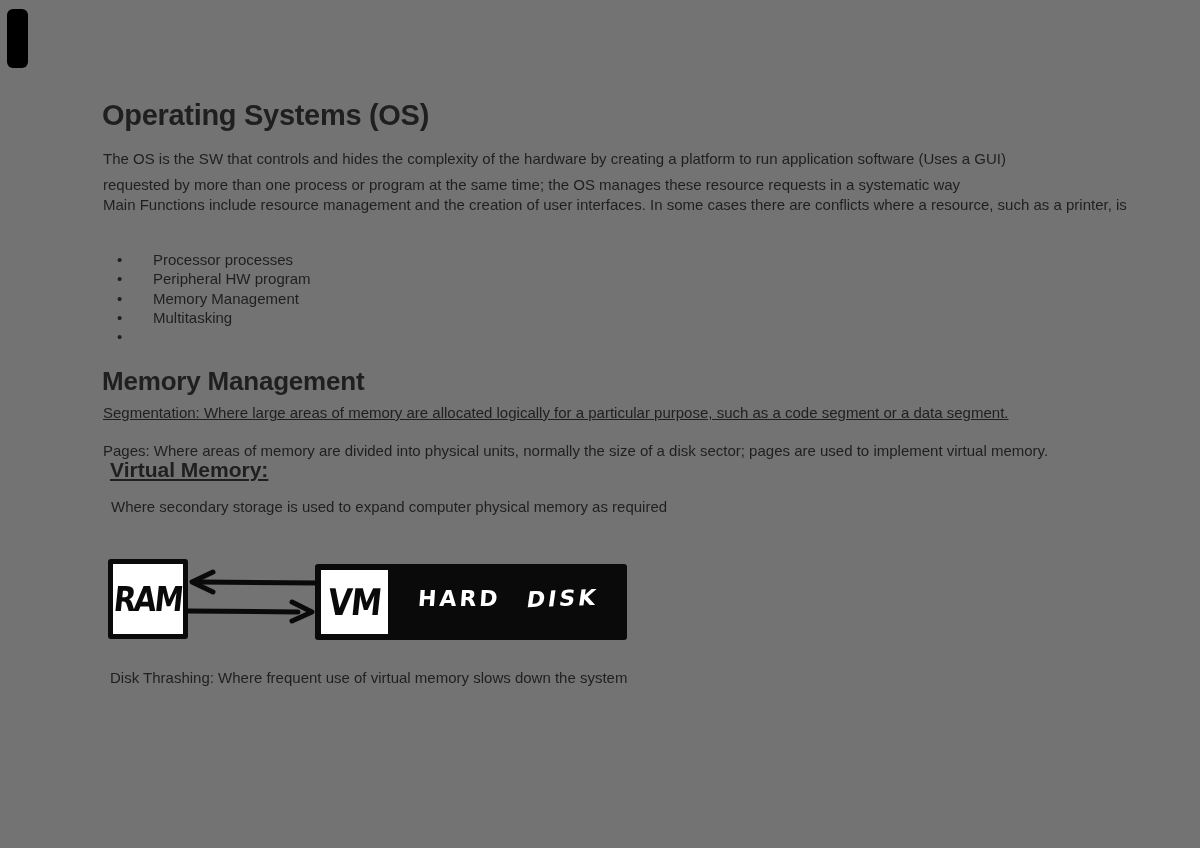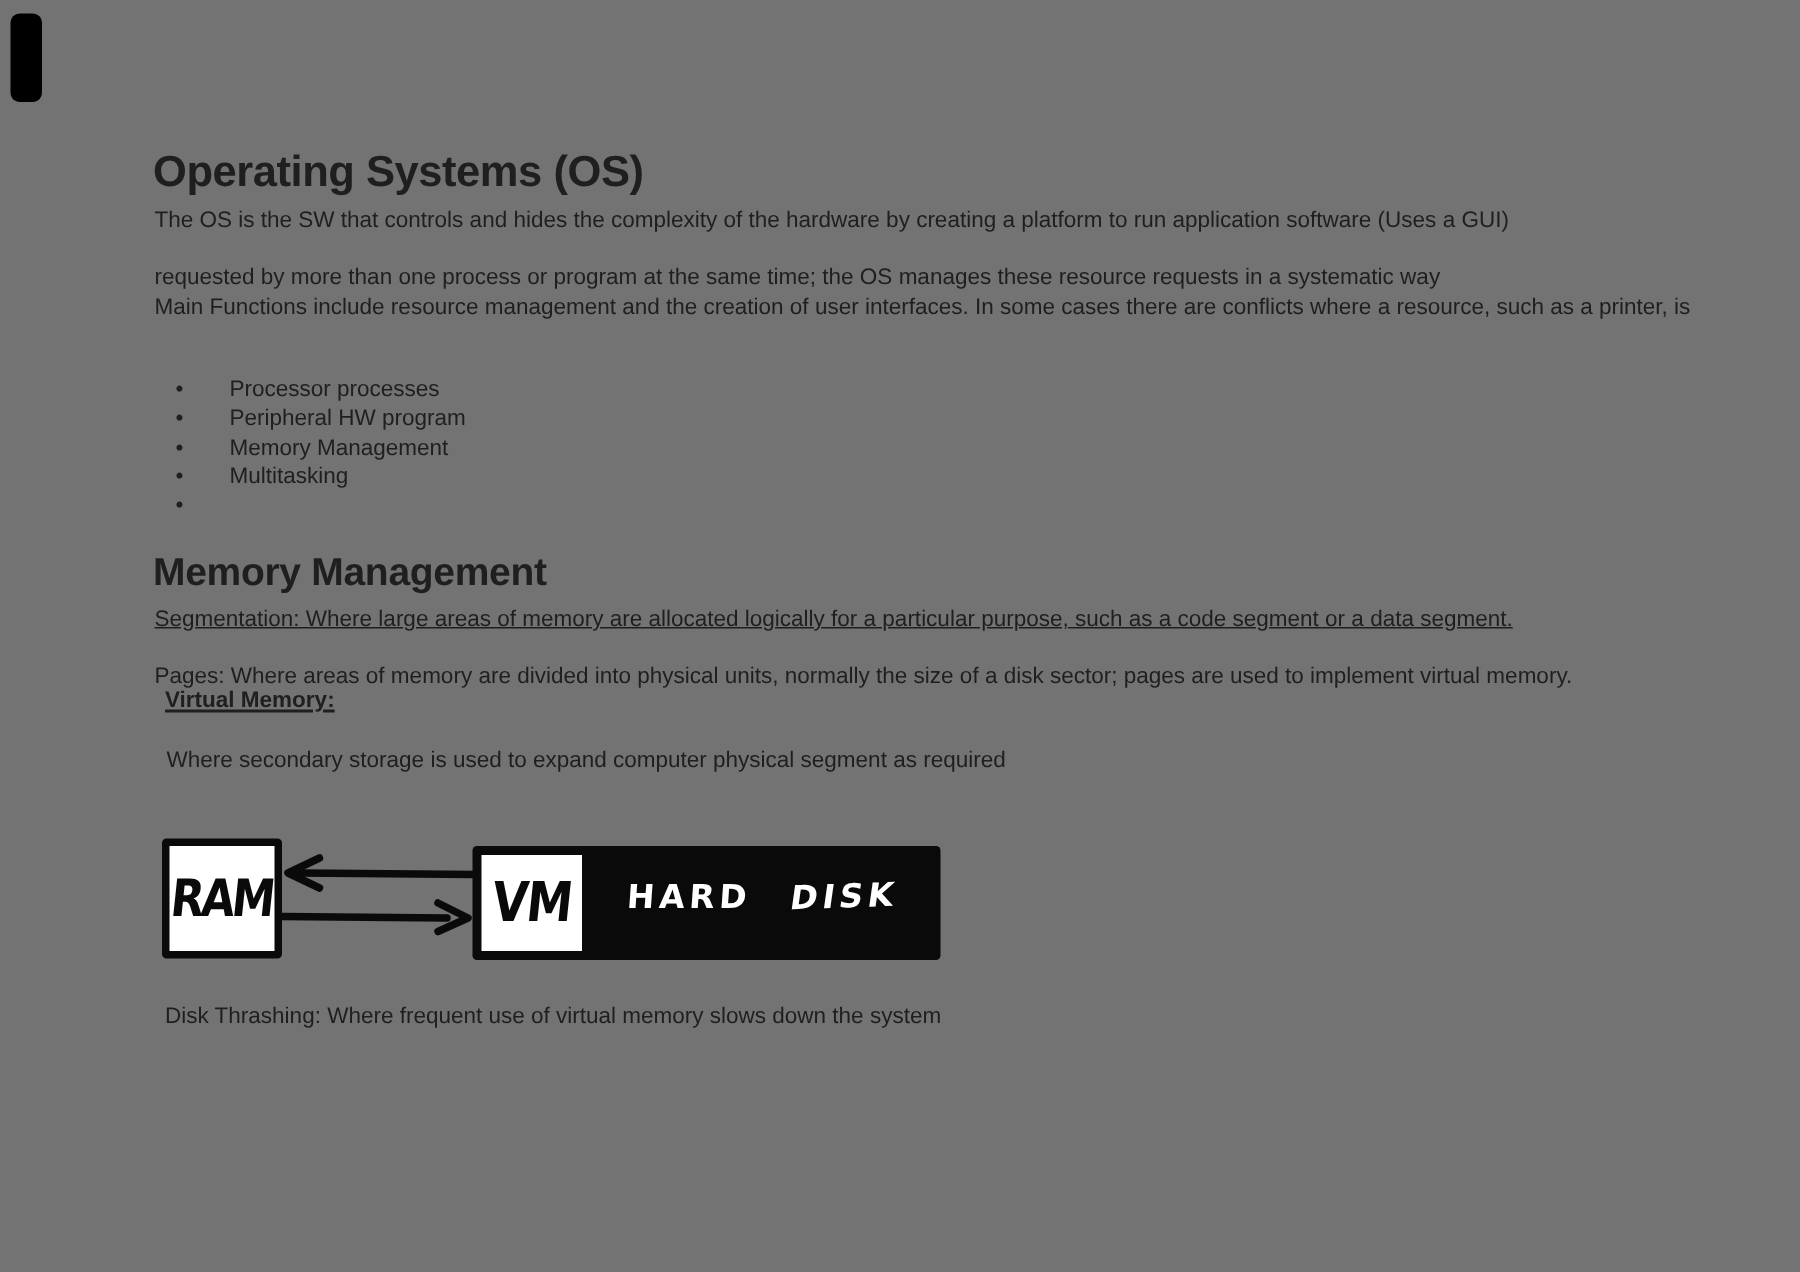--- a/index.html
+++ b/index.html
@@ -17,36 +17,36 @@
     background:#000;border-radius:6px;
   }
   .doc-title{
     left:102px;top:99px;
     font-size:29px;font-weight:700;letter-spacing:-0.3px;
     white-space:nowrap;
   }
   .body-text{
     font-size:15px;line-height:19.5px;white-space:nowrap;
   }
-  .intro{left:103px;top:137px;}
+  .intro{left:103px;top:149px;}
   .para2{left:103px;top:175px;}
   .para3{left:103px;top:233px;}
   .bullets{left:103px;top:251px;font-size:15px;}
   .bullet-row{display:flex;height:19.3px;align-items:baseline;}
   .bullet-dot{width:36px;padding-left:14px;font-size:15px;}
   .h2{
     left:102px;top:366px;
     font-size:26px;font-weight:600;letter-spacing:-0.2px;
     white-space:nowrap;
   }
   .seg{left:103px;top:403px;text-decoration:underline;}
   .pages{left:103px;top:441px;}
   .vm-head{
     left:110px;top:458px;
-    font-size:15px;font-weight:700;
+    font-size:21px;font-weight:700;
     text-decoration:underline;text-underline-offset:2px;text-decoration-thickness:1.5px;
     white-space:nowrap;
     text-align:right;
   }
   .vm-body{left:111px;top:497px;}
   .thrash{left:110px;top:668px;}
 
   
   .ram-box{
     left:108px;top:559px;width:80px;height:80px;
@@ -120,21 +120,21 @@
   </div>
 
   <div class="abs h2">Memory Management</div>
 
   <div class="abs body-text seg">Segmentation: Where large areas of memory are allocated logically for a particular purpose, such as a code segment or a data segment.</div>
 
   <div class="abs body-text pages">Pages: Where areas of memory are divided into physical units, normally the size of a disk sector; pages are used to implement virtual memory.</div>
 
   <div class="abs vm-head">Virtual Memory:</div>
 
-  <div class="abs body-text vm-body">Where secondary storage is used to expand computer physical segment as required</div>
+  <div class="abs body-text vm-body">Where secondary storage is used to expand computer physical memory as required</div>
 
   <div class="abs ram-box">
     <span class="hand ram-text">RAM</span>
   </div>
 
   <svg class="abs arrows-svg" width="134" height="58" viewBox="0 0 134 58">
     <g stroke="#0a0a0a" stroke-width="5" fill="none" stroke-linecap="round" stroke-linejoin="round">
       <path d="M131 15 L14 14"></path>
       <path d="M27 4 L6 14 L27 24"></path>
       <path d="M2 43 L112 44"></path>

